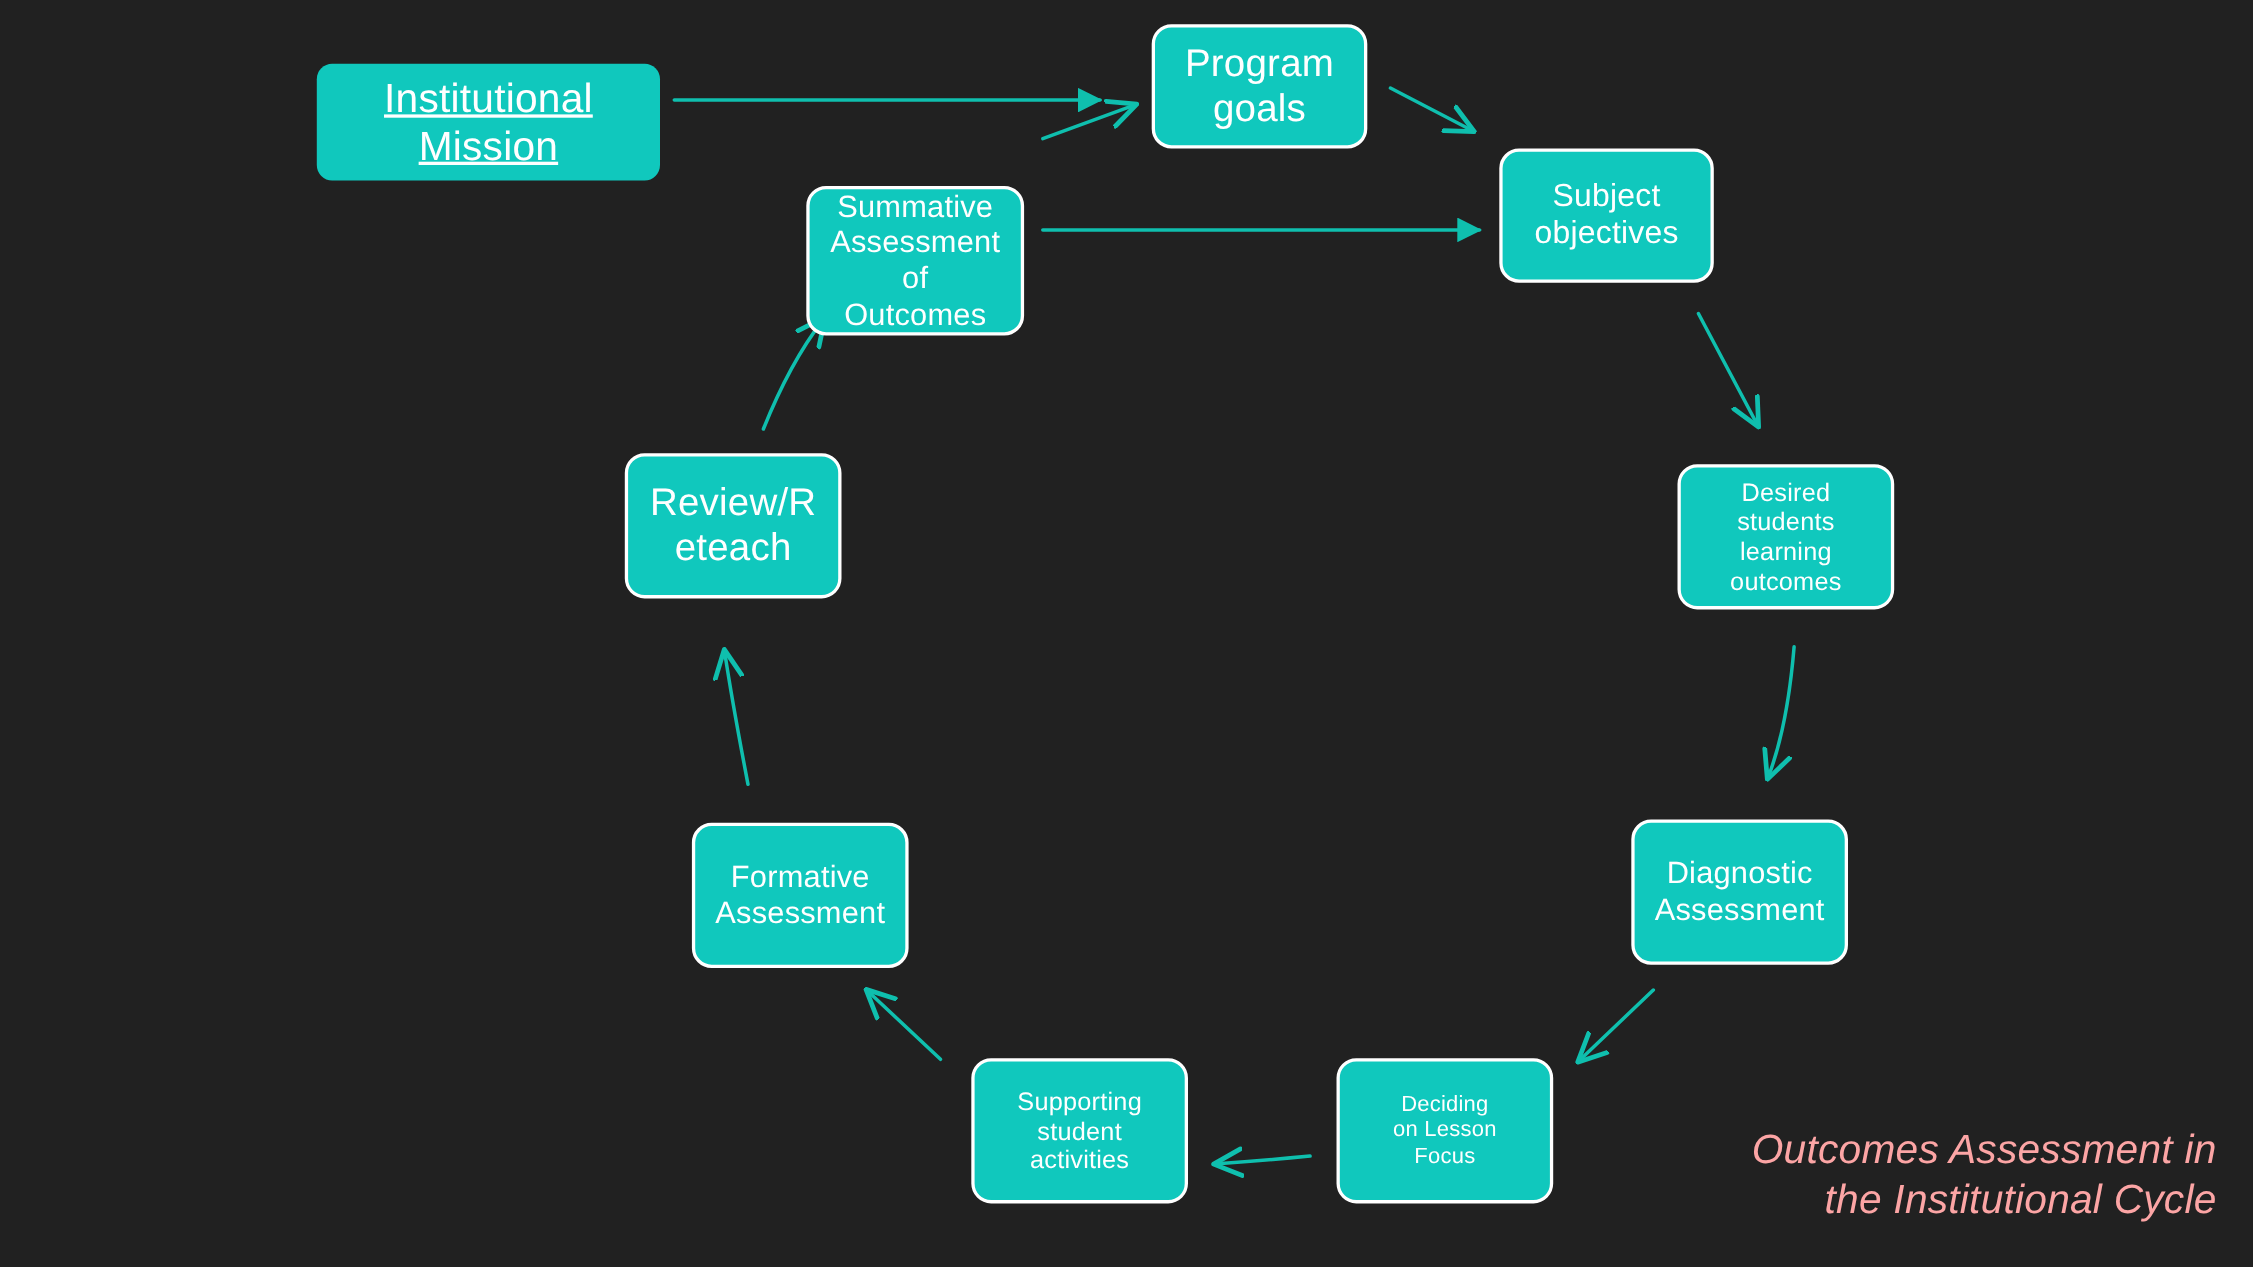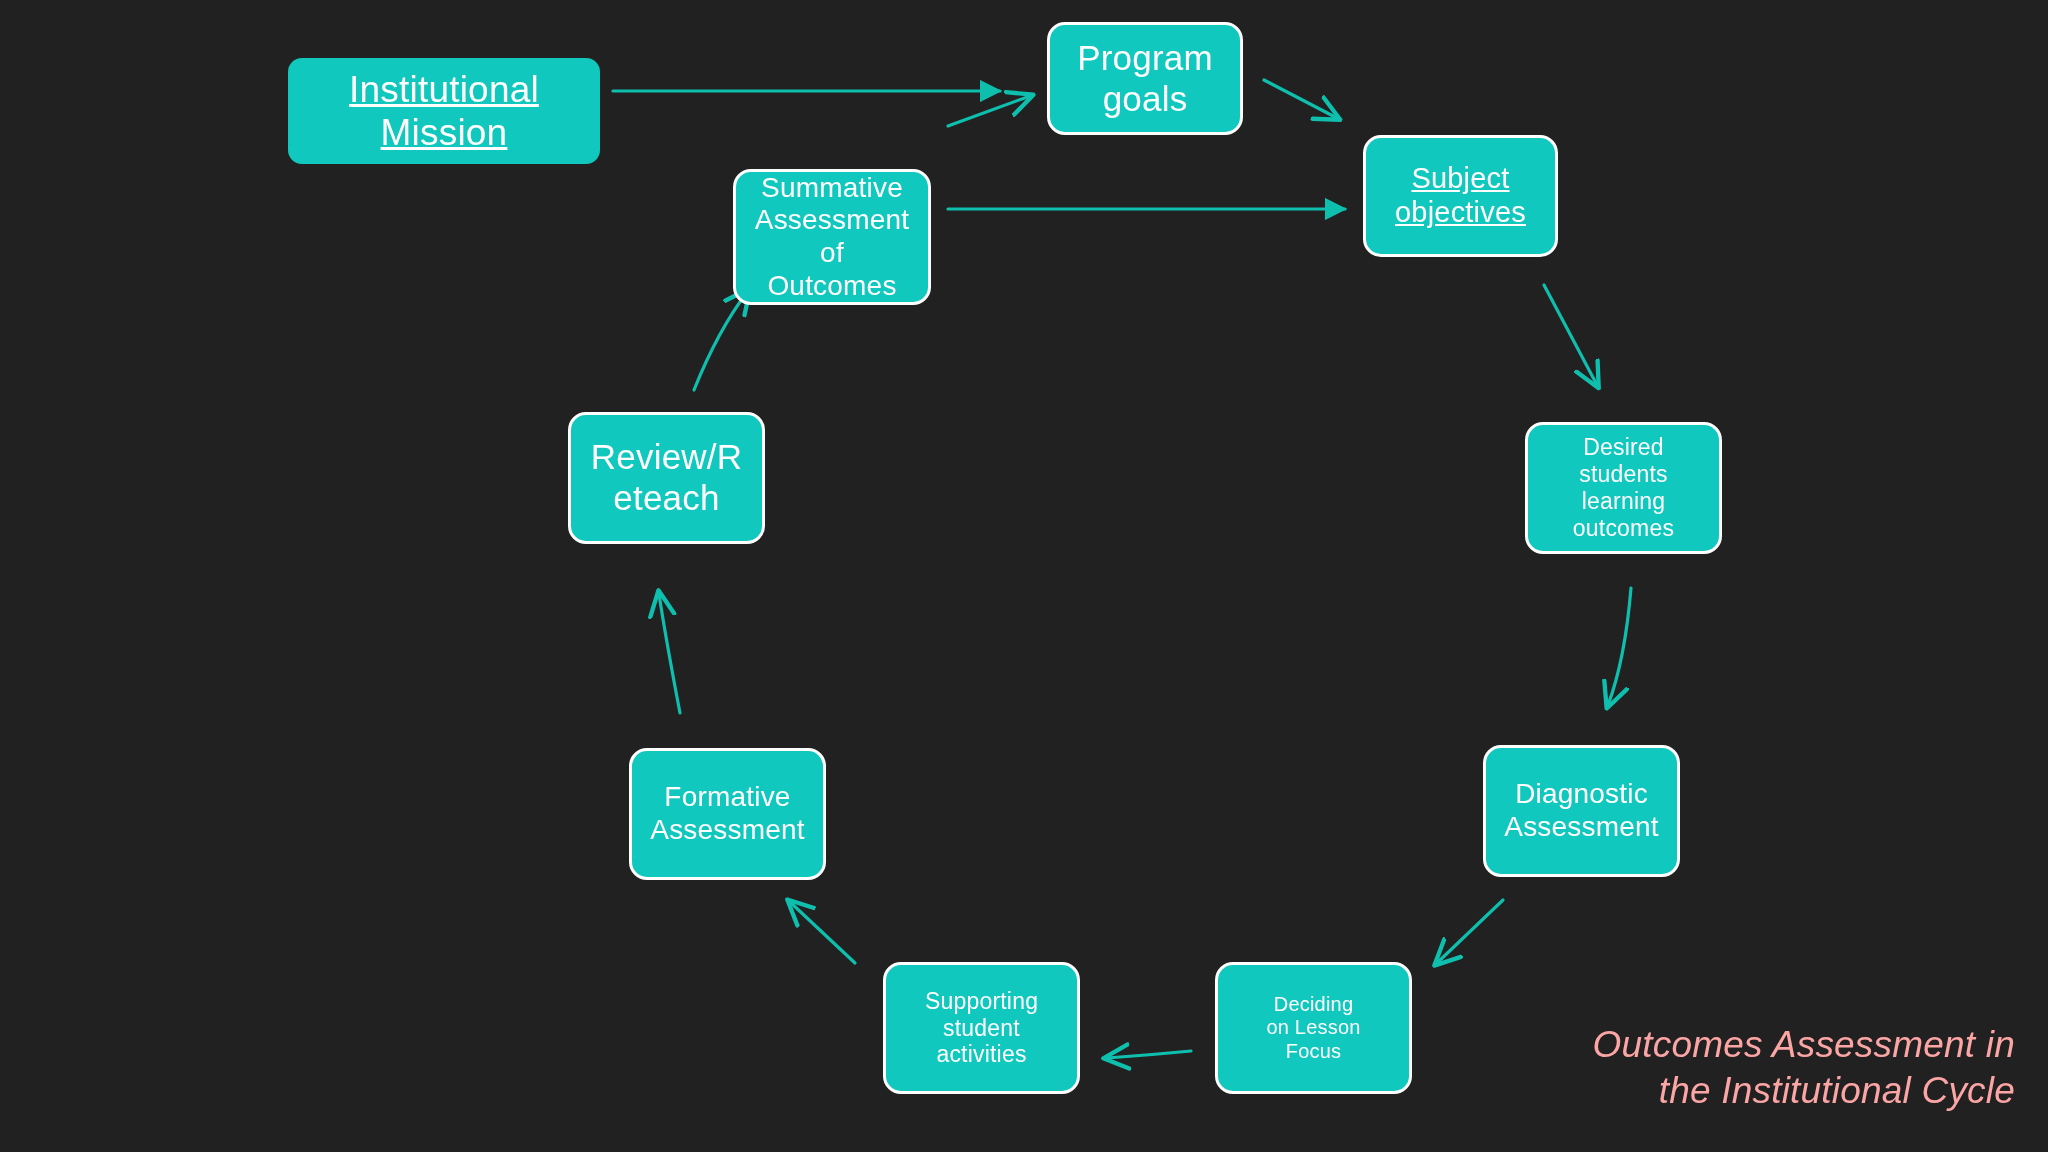--- a/index.html
+++ b/index.html
@@ -61,21 +61,20 @@
     text-align: center;
   }
   #node-summative-assessment {
     left: 733px;  top: 128px;  width: 198px;  height: 136px;
     font-size: 28px;
     margin-top: 41px;
   }
   #node-subject-objectives {
     left: 1363px; top: 135px;  width: 195px;  height: 122px;
     font-size: 29px;
-    text-decoration: underline;
   }
   #node-desired-outcomes {
     left: 1525px; top: 422px;  width: 197px;  height: 132px;
     font-size: 23px;
   }
   #node-diagnostic-assessment {
     left: 1467px; top: 745px;  width: 197px;  height: 132px;
     font-size: 28px;
     margin-left: 16px;
   }

